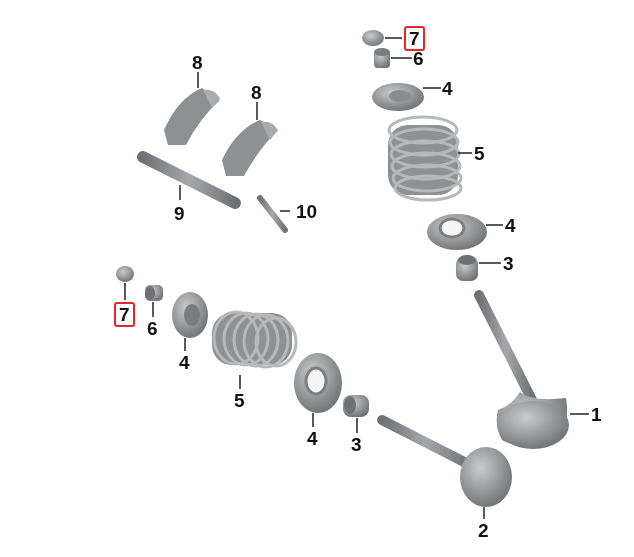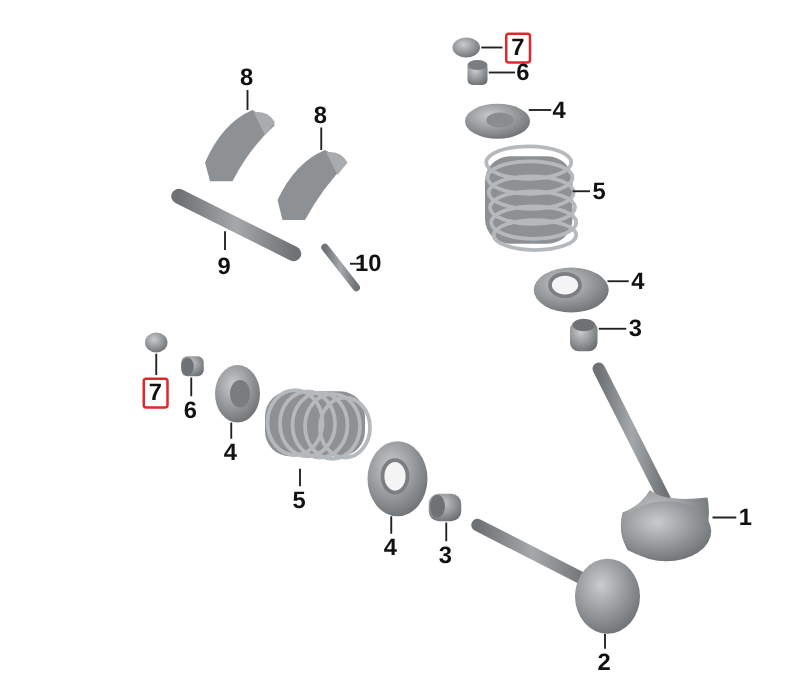--- a/index.html
+++ b/index.html
@@ -136,21 +136,21 @@
   <span class="lbl boxed" style="left:404px;top:26px">7</span>
   <span class="lbl" style="left:413px;top:49px">6</span>
   <span class="lbl" style="left:442px;top:79px">4</span>
   <span class="lbl" style="left:474px;top:144px">5</span>
   <span class="lbl" style="left:505px;top:216px">4</span>
   <span class="lbl" style="left:503px;top:254px">3</span>
   <span class="lbl" style="left:591px;top:405px">1</span>
   <span class="lbl" style="left:192px;top:53px">8</span>
   <span class="lbl" style="left:251px;top:83px">8</span>
   <span class="lbl" style="left:174px;top:204px">9</span>
-  <span class="lbl" style="left:284px;top:202px">10</span>
+  <span class="lbl" style="left:296px;top:202px">10</span>
   <span class="lbl boxed" style="left:114px;top:302px">7</span>
   <span class="lbl" style="left:147px;top:319px">6</span>
   <span class="lbl" style="left:179px;top:353px">4</span>
   <span class="lbl" style="left:234px;top:391px">5</span>
   <span class="lbl" style="left:307px;top:429px">4</span>
   <span class="lbl" style="left:351px;top:435px">3</span>
   <span class="lbl" style="left:478px;top:521px">2</span>
 </div>
 
 </body></html>

